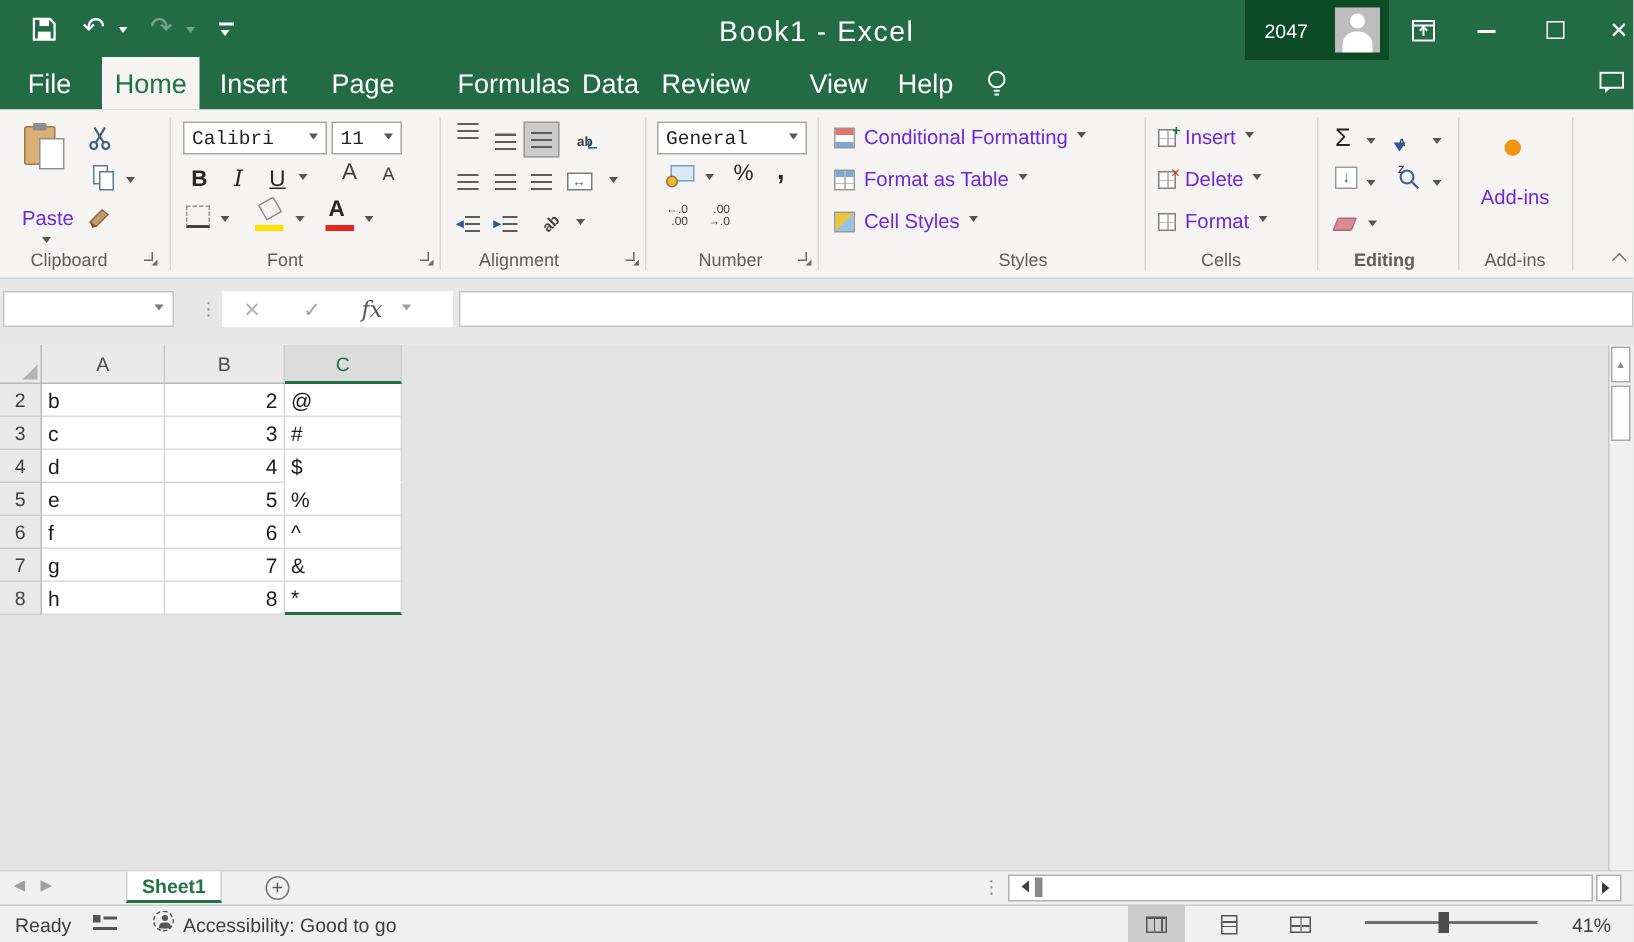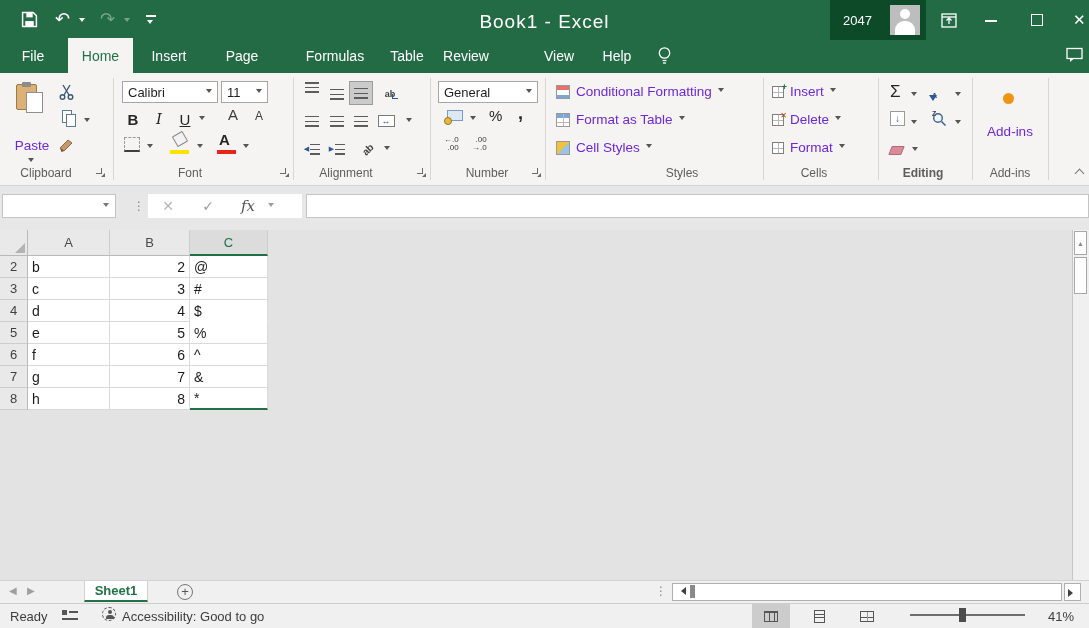--- a/index.html
+++ b/index.html
@@ -19,34 +19,34 @@
   .avatar{position:absolute;right:6px;top:5px;width:30px;height:30px;background:#bdbdbd;overflow:hidden;}
   .avatar::before{content:"";position:absolute;left:10px;top:4px;width:10px;height:10px;border-radius:50%;background:#fff;}
   .avatar::after{content:"";position:absolute;left:5px;top:16px;width:20px;height:14px;border-radius:9px 9px 0 0;background:#fff;}
   #win-title{left:0;right:0;top:11px;text-align:center;color:#fff;font-size:19px;letter-spacing:1px;}
   #min-ic{left:985px;top:20px;width:12px;height:2px;background:#fff;}
   #max-ic{left:1031px;top:14px;width:12px;height:12px;border:1.5px solid #fff;}
   #close-ic{left:1073px;top:11px;color:#fff;font-size:15px;}
 
   
   #tabrow{left:0;top:40px;width:1089px;height:33px;background:#226b45;}
-  .rtab{position:absolute;top:40px;height:33px;line-height:33px;text-align:center;color:#fff;font-size:14px;}
+  .rtab{position:absolute;top:40px;height:33px;line-height:33px;text-align:center;color:#fff;font-size:18px;}
   #tab-home{top:38px;height:35px;line-height:36px;background:#f5f4f2;color:#217346;}
   #tellme{left:685px;top:40px;height:33px;line-height:33px;color:#fff;font-size:14px;}
 
   
   #ribbon{left:0;top:73px;width:1089px;height:113px;background:#f5f4f2;border-bottom:1px solid #ccd6e0;}
   .vsep{position:absolute;top:78px;height:102px;width:1px;background:#d8d6d3;}
   .glabel{position:absolute;top:166px;font-size:12px;color:#5f5d5b;text-align:center;}
   .lnch{position:absolute;top:167px;width:10px;height:10px;}
   .lnch::before{content:"";position:absolute;left:1px;top:1px;width:5px;height:5px;border-right:1px solid #6a6a6a;border-bottom:1px solid #6a6a6a;}
   .lnch::after{content:"";position:absolute;right:0;bottom:0;border-left:4px solid transparent;border-top:4px solid transparent;border-right:4px solid #6a6a6a;}
   .rlabel{font-size:13.5px;color:#6d28d9;}
   .rbox{position:absolute;height:22px;background:#fff;border:1px solid #a8a6a4;font-size:13px;color:#1f1f1f;
-        display:flex;align-items:center;padding:0 5px;justify-content:space-between;}
+        display:flex;align-items:center;padding:0 5px;justify-content:space-between;font-family:Liberation Mono, monospace;}
   
   .clipb{left:16px;top:84px;width:21px;height:26px;background:#ddb176;border:1px solid #9a7a46;border-radius:2px;}
   .clipb::before{content:"";position:absolute;left:5px;top:-3px;width:9px;height:5px;background:#8c8c8c;border-radius:1px;}
   .clippage{left:26px;top:92px;width:17px;height:21px;background:#fff;border:1px solid #8f8f8f;}
   .copy1{left:62px;top:110px;width:10px;height:13px;background:#fff;border:1px solid #5b7a96;}
   .copy2{left:66px;top:114px;width:10px;height:13px;background:#fff;border:1px solid #5b7a96;}
   
   .bih{position:absolute;top:107px;width:22px;height:24px;display:flex;align-items:center;justify-content:center;
        font-size:15px;color:#262626;}
   .afs{position:absolute;top:106px;font-size:15px;color:#3d3d3d;}
@@ -194,21 +194,21 @@
     <span id="close-ic" class="abs">✕</span>
   </div>
 
   
   <div id="tabrow" class="abs"></div>
   <div class="rtab" style="left:10px;width:46px;">File</div>
   <div class="rtab" id="tab-home" style="left:68px;width:65px;">Home</div>
   <div class="rtab" style="left:143px;width:52px;">Insert</div>
   <div class="rtab" style="left:203px;width:78px;">Page Layout</div>
   <div class="rtab" style="left:305px;width:60px;">Formulas</div>
-  <div class="rtab" style="left:385px;width:44px;">Table</div>
+  <div class="rtab" style="left:385px;width:44px;">Data</div>
   <div class="rtab" style="left:441px;width:50px;">Review</div>
   <div class="rtab" style="left:538px;width:42px;">View</div>
   <div class="rtab" style="left:596px;width:42px;">Help</div>
   <span class="abs" style="left:656px;top:46px;">
     <svg width="17" height="20" viewBox="0 0 16 20">
         <circle cx="8" cy="7" r="5.2" fill="none" stroke="#fff" stroke-width="1.3"></circle>
         <line x1="6" y1="14.5" x2="10" y2="14.5" stroke="#fff" stroke-width="1.3"></line>
         <line x1="6.5" y1="17" x2="9.5" y2="17" stroke="#fff" stroke-width="1.3"></line>
       </svg>
   </span>

